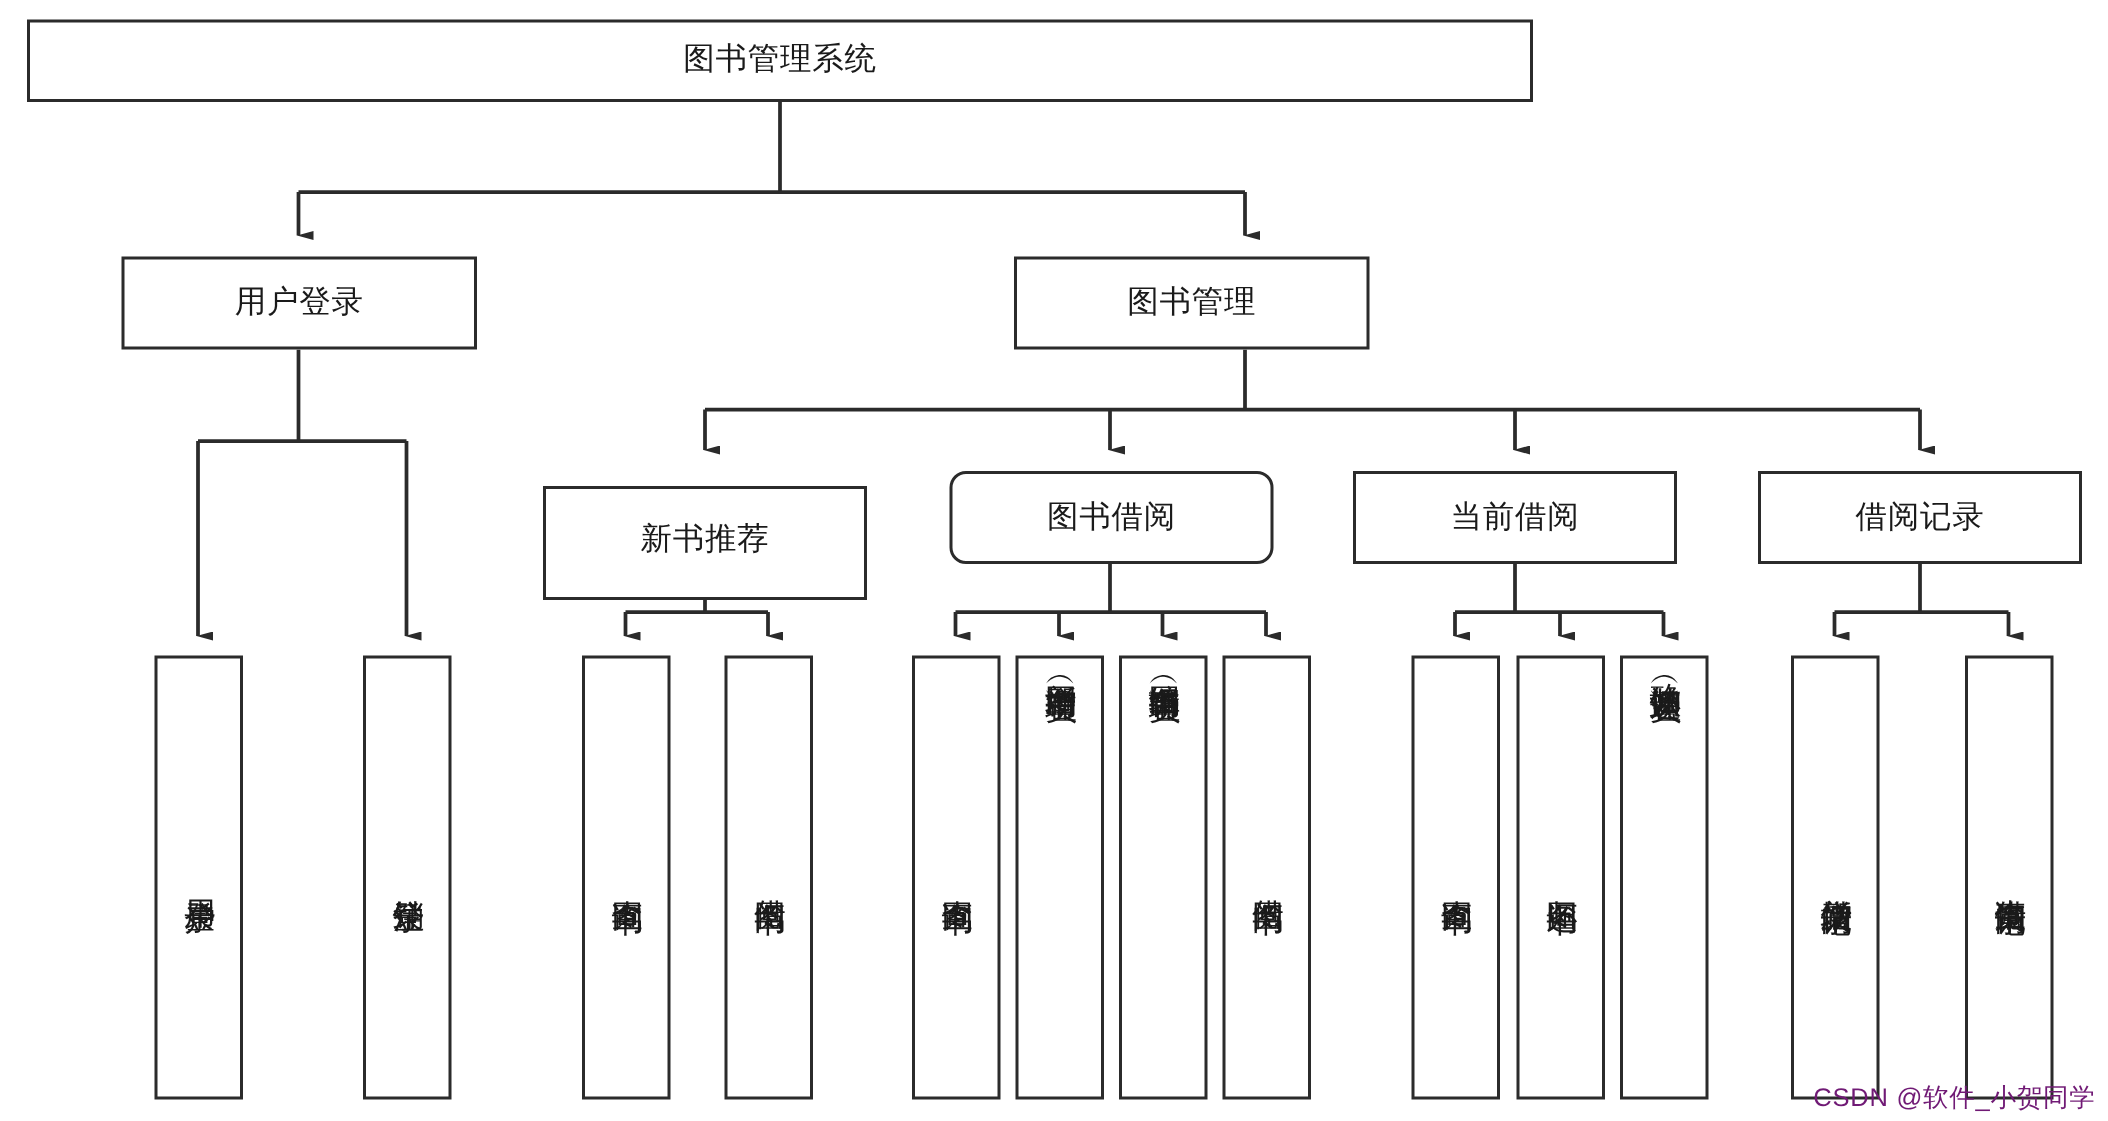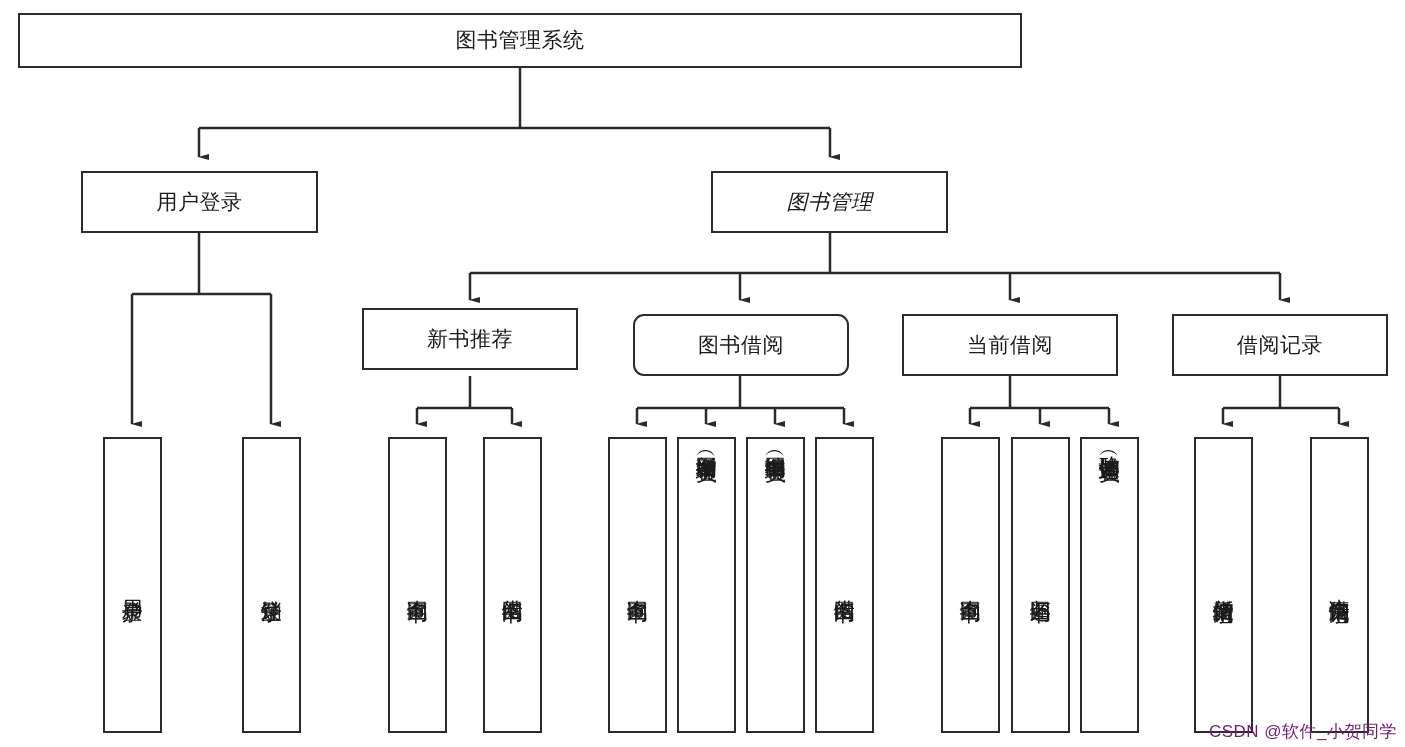--- a/index.html
+++ b/index.html
@@ -125,25 +125,25 @@
     </g>
   </svg>
 
   <div class="node-box" style="left:18px; top:13px; width:1004px; height:55px;">
     <span class="node-label">图书管理系统</span>
   </div>
 
   <div class="node-box" style="left:81px; top:171px; width:237px; height:62px;">
     <span class="node-label">用户登录</span>
   </div>
-  <div class="node-box" style="left:711px; top:171px; width:237px; height:62px;font-style:italic;">
+  <div class="node-box" style="left:676px; top:171px; width:237px; height:62px;">
     <span class="node-label">图书管理</span>
   </div>
 
-  <div class="node-box" style="left:362px; top:308px; width:216px; height:62px;">
+  <div class="node-box" style="left:362px; top:324px; width:216px; height:76px;font-family:Liberation Mono, monospace;">
     <span class="node-label">新书推荐</span>
   </div>
   <div class="node-box" style="left:633px; top:314px; width:216px; height:62px;border-radius:11px;">
     <span class="node-label">图书借阅</span>
   </div>
   <div class="node-box" style="left:902px; top:314px; width:216px; height:62px;">
     <span class="node-label">当前借阅</span>
   </div>
   <div class="node-box" style="left:1172px; top:314px; width:216px; height:62px;">
     <span class="node-label">借阅记录</span>

